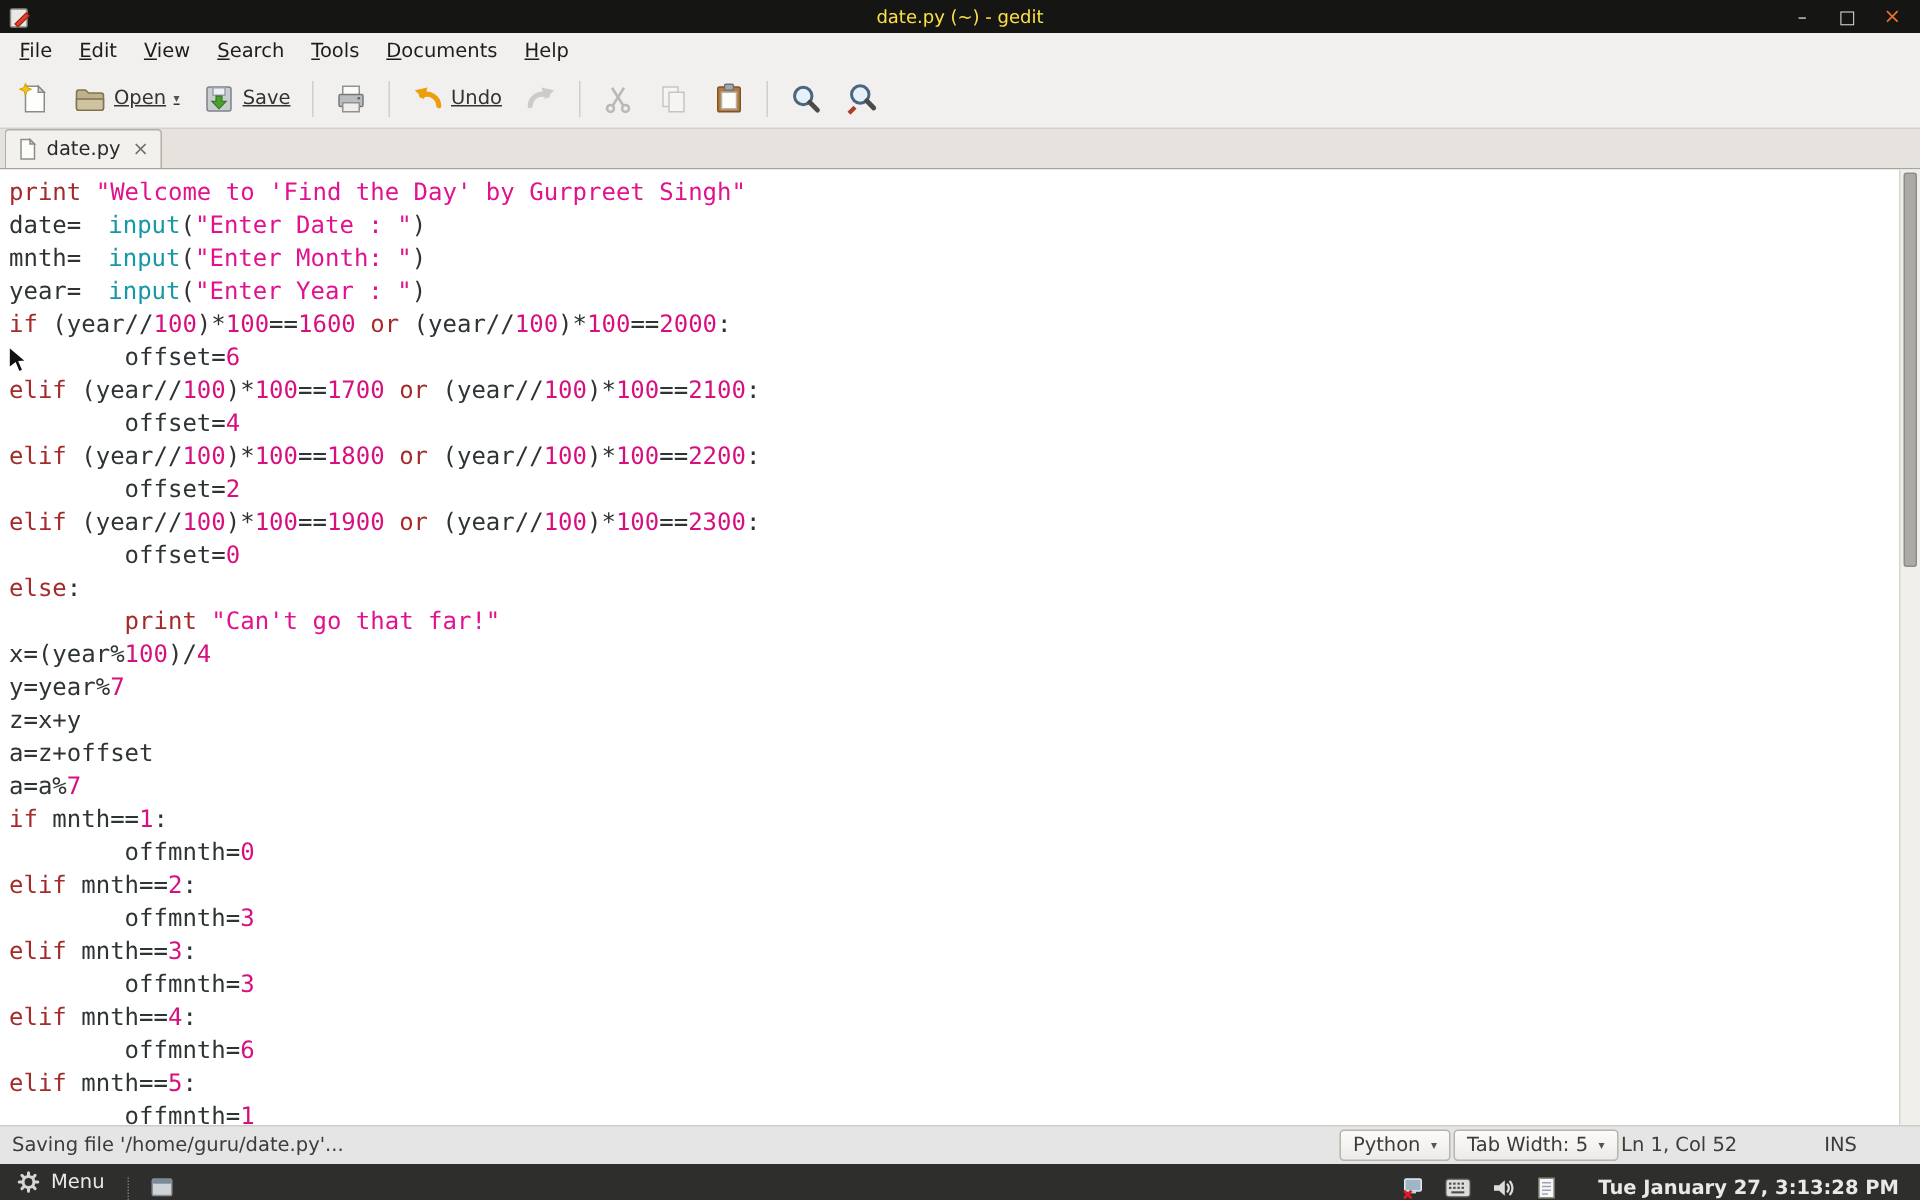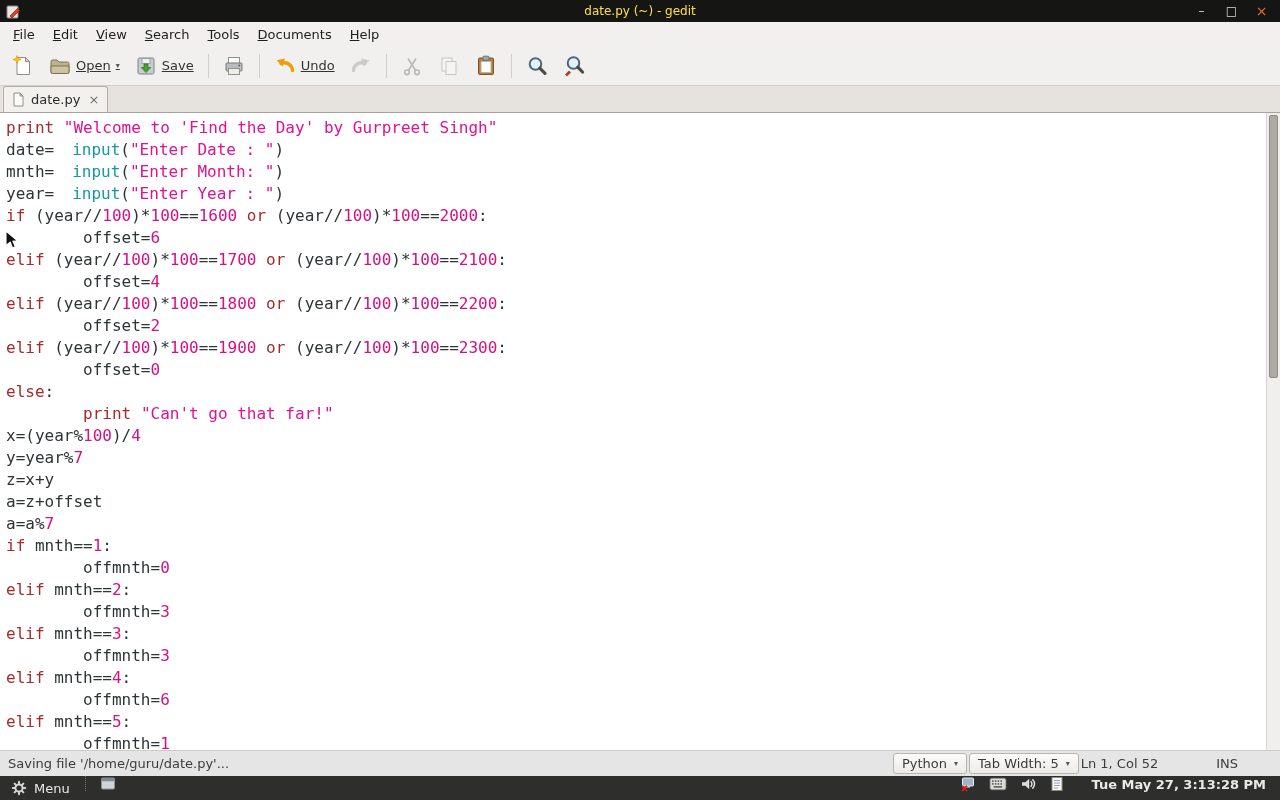--- a/index.html
+++ b/index.html
@@ -47,21 +47,21 @@
   .mouse-cursor { position:absolute; left:5px; top:117px; }
 
   
   .statusbar { height:26px; background:#e5e5e5; border-top:1px solid #cfcbc5; display:flex; align-items:center; font-size:13px; color:#3c3c3a; padding:0 8px; }
   .sb-right { margin-left:auto; display:flex; align-items:center; gap:2px; }
   .combo { display:flex; align-items:center; gap:7px; border:1px solid #b8b4ae; border-radius:3px; background:linear-gradient(#fcfbfa,#edebe7); padding:2px 8px; height:21px; }
   .combo .arrow { font-size:8px; color:#555; }
   .ins { margin-left:56px; margin-right:34px; }
 
   
-  .taskbar { height:24px; background:#2e2e2c; display:flex; align-items:flex-start; color:#e9e9e6; font-size:13px; padding:0 6px; }
+  .taskbar { height:24px; background:#2e2e2c; display:flex; align-items:flex-end; color:#e9e9e6; font-size:13px; padding:0 6px; }
   .menu-btn { display:flex; align-items:center; gap:7px; padding:0 8px 0 5px; height:100%; }
   .grip { width:3px; height:15px; border-left:1px dotted #767672; margin:0 7px; }
   .launcher { display:flex; align-items:center; padding:0 5px; }
   .tray { margin-left:auto; display:flex; align-items:center; gap:13px; }
   .clock { font-weight:bold; margin-left:13px; padding-right:8px; white-space:pre; }
 </style>
 </head>
 <body>
 
 <div class="screen">
@@ -252,17 +252,17 @@
         </g>
       </svg>
       <svg width="16" height="16" viewBox="0 0 16 16">
         <polygon points="2,6.2 5.4,6.2 9.2,2.8 9.2,13.2 5.4,9.8 2,9.8" fill="#dddddb"></polygon>
         <path d="M11 5.6 a4 4 0 0 1 0 4.8 M12.8 3.8 a6.6 6.6 0 0 1 0 8.4" stroke="#dddddb" stroke-width="1.5" fill="none" stroke-linecap="round"></path>
       </svg>
       <svg width="16" height="16" viewBox="0 0 16 16">
         <rect x="3" y="1.5" width="10" height="13" fill="#f8f8f3" stroke="#8e8e86"></rect>
         <path d="M5 4.5 h6 M5 7 h6 M5 9.5 h6 M5 12 h4" stroke="#9aa0c4" stroke-width="1"></path>
       </svg>
-      <span class="clock">Tue May 27, 3:13:28 PM</span>
+      <span class="clock">Tue January 27, 3:13:28 PM</span>
     </div>
   </div>
 
 </div>
 
 </body></html>

